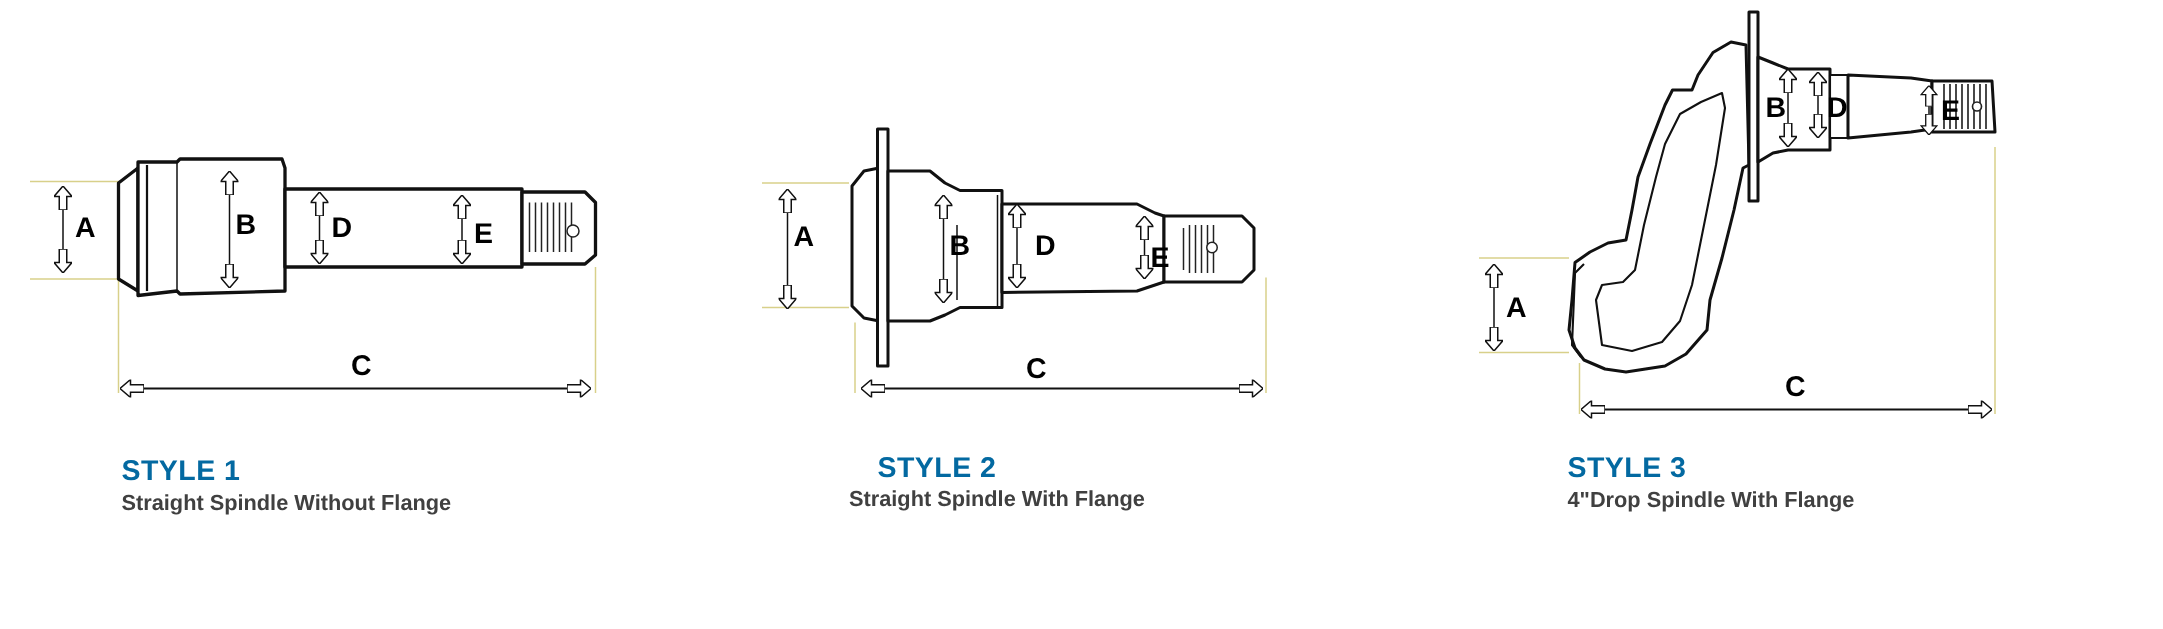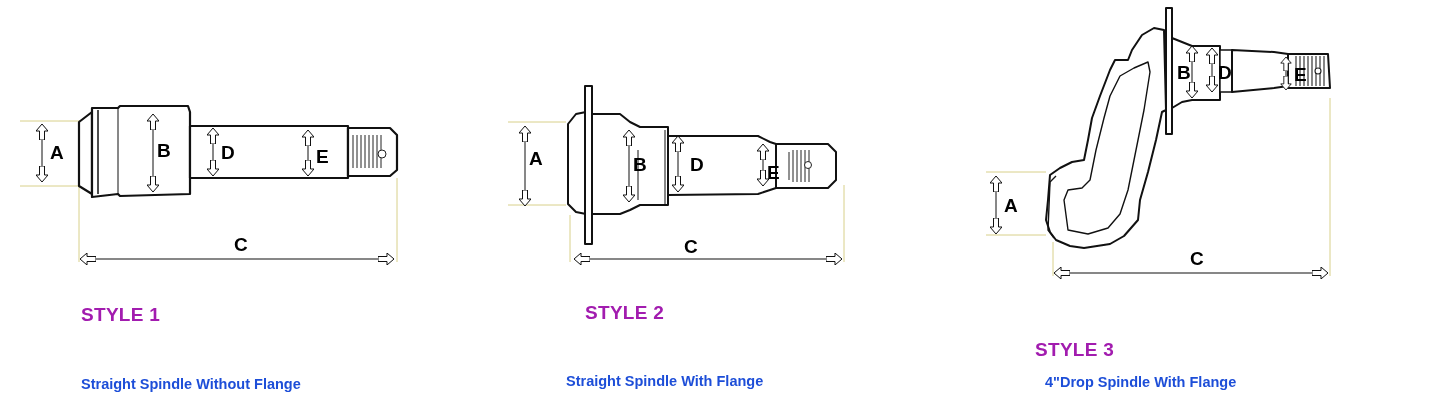--- a/index.html
+++ b/index.html
@@ -1,22 +1,22 @@
 <!DOCTYPE html>
 <html><head>
 <meta charset="utf-8">
 <style>
   html, body { margin: 0; padding: 0; background: #ffffff; }
   body { width: 1442px; height: 419px; position: relative; overflow: hidden;
          font-family: "Liberation Sans", sans-serif; }
   .panel { position: absolute; top: 0; }
   .panel svg { position: absolute; left: 0; top: 0; overflow: visible; }
   .dim-label { position: absolute; font-weight: bold; font-size: 19px; color: #000; line-height: 1; }
-  .caption-title { position: absolute; font-weight: bold; font-size: 19px; color: #a21caf; letter-spacing: 0.3px; white-space: nowrap; }
-  .caption-sub { position: absolute; font-weight: bold; font-size: 14.5px; color: #1d4ed8; white-space: nowrap; margin-top: 48px; }
+  .caption-title { position: absolute; font-weight: bold; font-size: 19px; color: #0369a1; letter-spacing: 0.3px; white-space: nowrap; }
+  .caption-sub { position: absolute; font-weight: bold; font-size: 14.5px; color: #404040; white-space: nowrap; }
 </style>
 </head>
 <body>
 
 <svg width="0" height="0" style="position:absolute">
   <defs>
     <symbol id="arrow-up" viewBox="0 0 12 16">
       <path d="M6 0 L12 7 L8.5 7 L8.5 16 L3.5 16 L3.5 7 L0 7 Z" fill="#fff" stroke="#111" stroke-width="1"></path>
     </symbol>
     <symbol id="arrow-down" viewBox="0 0 12 16">
@@ -223,15 +223,15 @@
       <line x1="104" y1="273" x2="358" y2="273" stroke="#111" stroke-width="1.2"></line>
       <use href="#arrow-left" x="94" y="267" width="16" height="12"></use>
       <use href="#arrow-right" x="352" y="267" width="16" height="12"></use>
     </g>
   </svg>
   <span class="dim-label" style="left:44px;top:196px;">A</span>
   <span class="dim-label" style="left:217px;top:63px;">B</span>
   <span class="dim-label" style="left:258px;top:63px;">D</span>
   <span class="dim-label" style="left:334px;top:65px;">E</span>
   <span class="dim-label" style="left:230px;top:249px;">C</span>
-  <span class="caption-title" style="left:75px;top:302px;margin-top:37px;">STYLE 3</span>
+  <span class="caption-title" style="left:85px;top:302px;">STYLE 3</span>
   <span class="caption-sub" style="left:85px;top:326px;">4"Drop Spindle With Flange</span>
 </div>
 
 </body></html>

